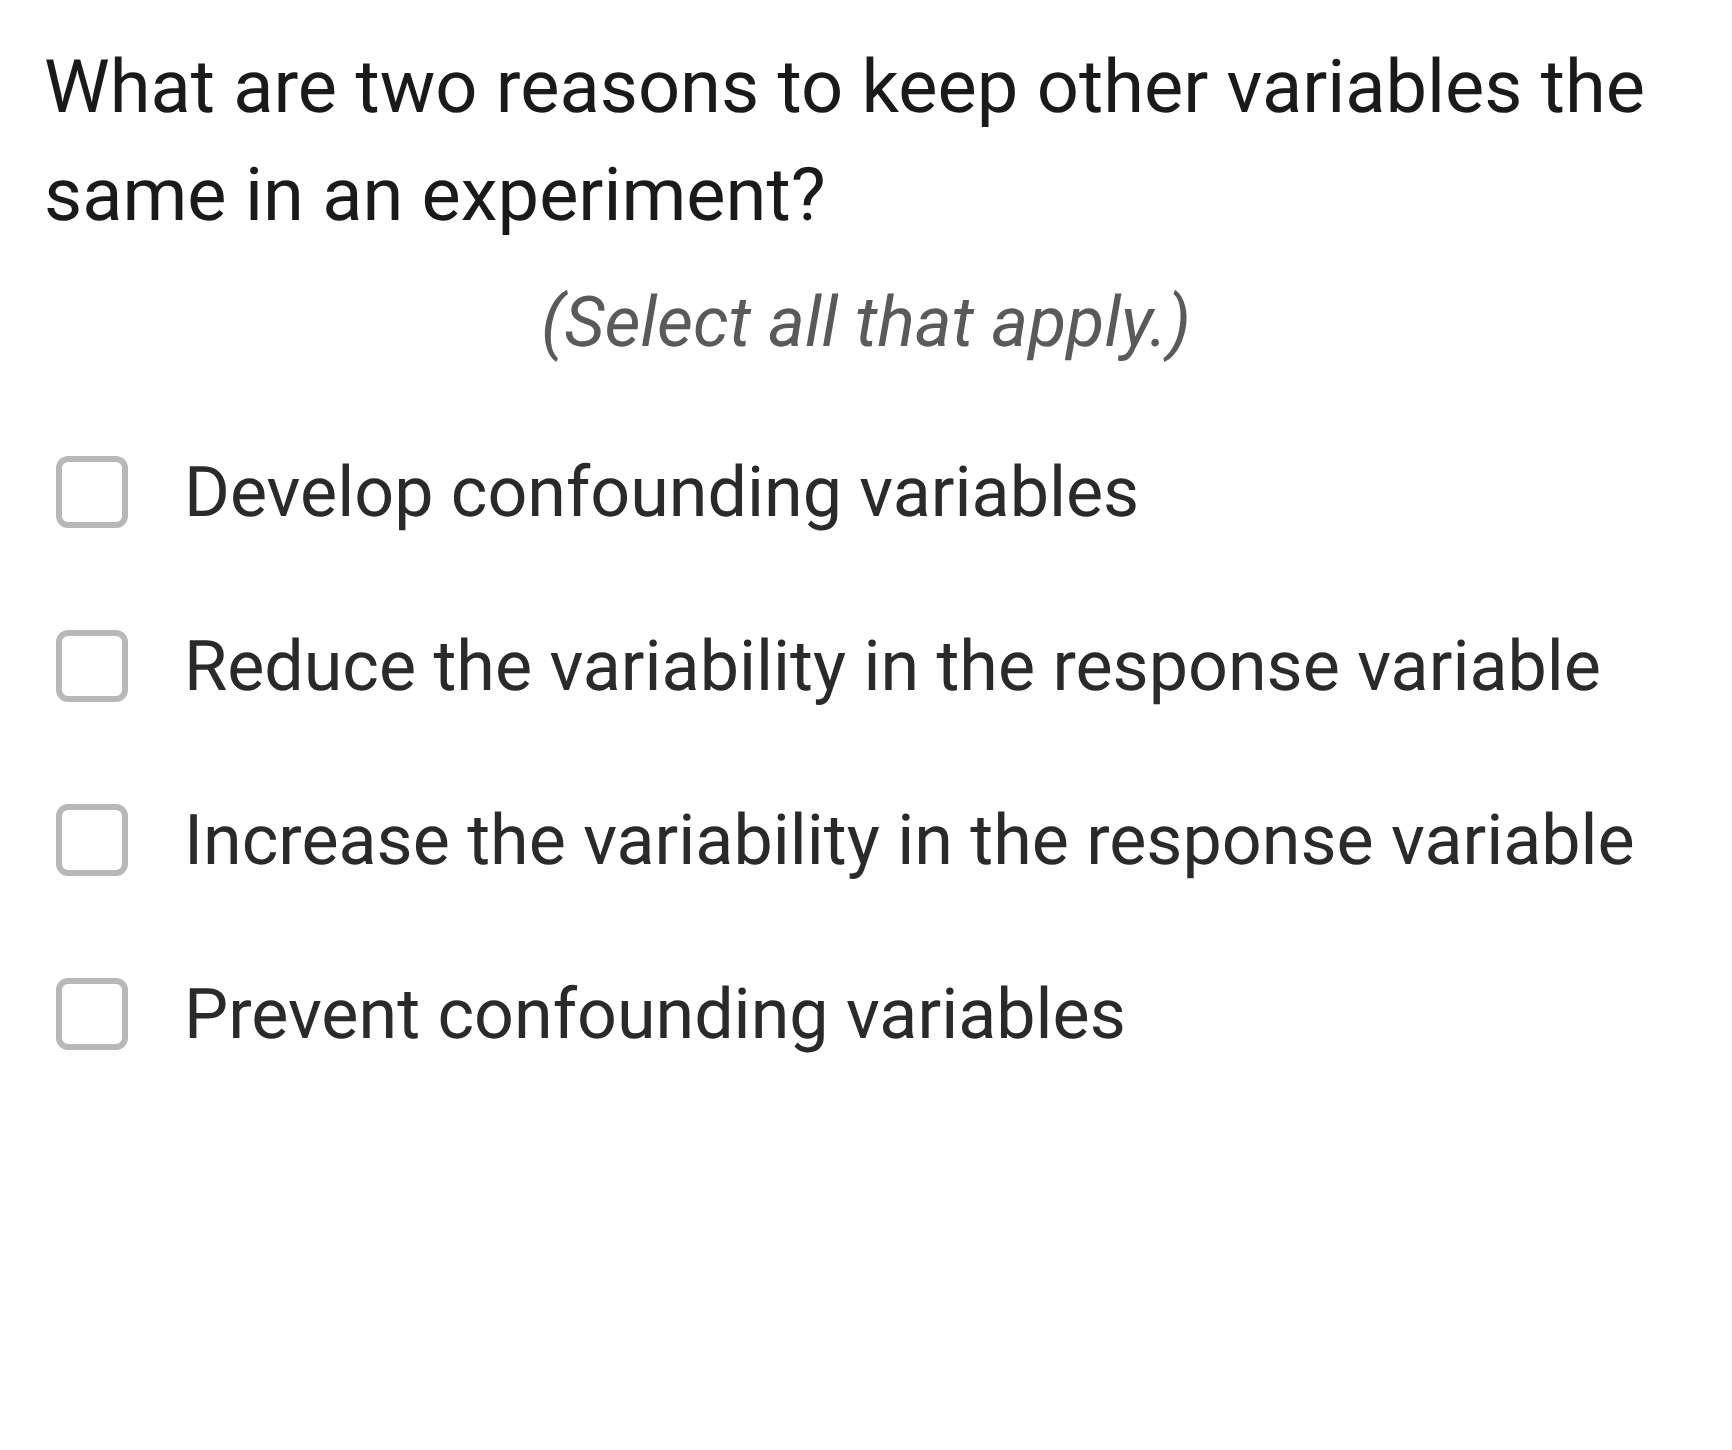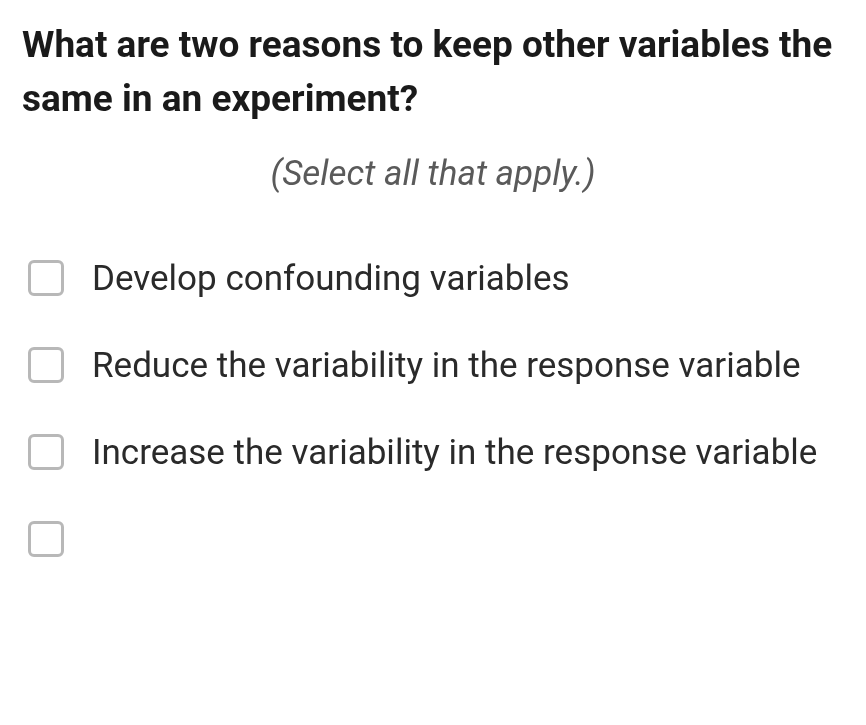--- a/index.html
+++ b/index.html
@@ -12,29 +12,29 @@
       background: #ffffff;
       width: 866px;
       height: 725px;
       padding: 18px 22px;
       color: #1a1a1a;
     }
     .question {
       font-size: 37px;
       line-height: 1.45;
       color: #1a1a1a;
-      font-weight: 700;
-      margin-bottom: 28px;
+      font-weight: 400;
+      margin-bottom: 16px;
     }
     .instruction {
       font-size: 35px;
       font-style: italic;
       color: #5a5a5a;
       text-align: center;
-      margin-bottom: 60px;
+      margin-bottom: 40px;
     }
     .options {
       display: flex;
       flex-direction: column;
       gap: 38px;
       padding-left: 6px;
     }
     .option {
       display: flex;
       align-items: flex-start;
@@ -72,14 +72,15 @@
   <div class="option">
     <div class="checkbox"></div>
     <div class="option-label">Reduce the variability in the response variable</div>
   </div>
   <div class="option">
     <div class="checkbox"></div>
     <div class="option-label">Increase the variability in the response variable</div>
   </div>
   <div class="option">
     <div class="checkbox"></div>
+    <div class="option-label">Prevent confounding variables</div>
   </div>
 </div>
 
 </body></html>

